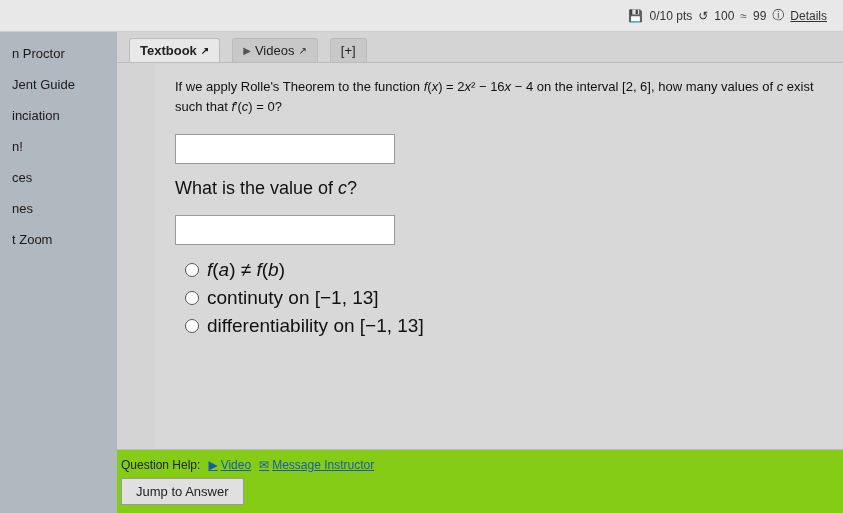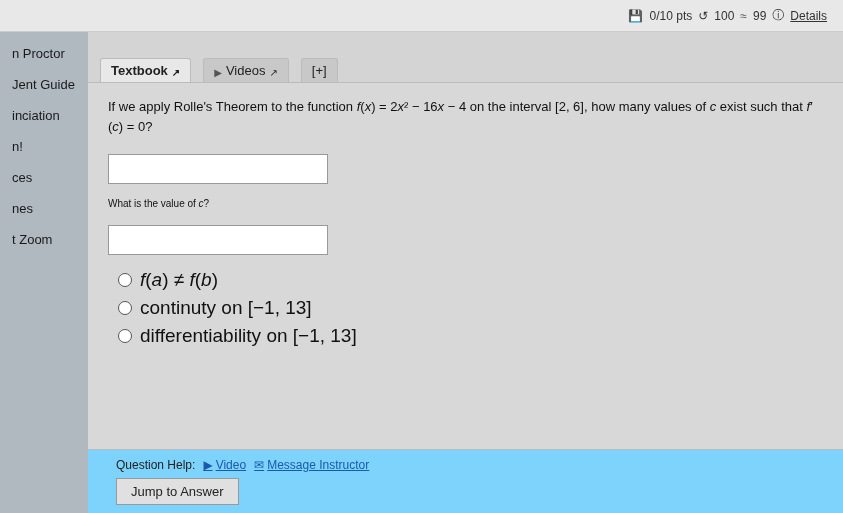--- a/index.html
+++ b/index.html
@@ -34,21 +34,21 @@
 
     
     .main-layout {
       display: flex;
       flex: 1;
       overflow: hidden;
     }
 
     
     .sidebar {
-      width: 88px;
+      width: 117px;
       background: #b0b8c0;
       display: flex;
       flex-direction: column;
       padding: 8px 0;
       gap: 4px;
       font-size: 13px;
       color: #222;
     }
     .sidebar-item {
       padding: 6px 12px;
@@ -77,54 +77,54 @@
     .tab {
       padding: 4px 10px;
       font-size: 13px;
       cursor: pointer;
       color: #222;
       background: #c8c8c8;
       border: 1px solid #bbb;
       border-bottom: none;
       border-radius: 3px 3px 0 0;
       display: flex;
-      align-items: flex-end;
+      align-items: center;
       gap: 4px;
-      margin-top: 20px;
     }
     .tab.active {
       background: #e8e8e8;
       font-weight: bold;
     }
 
     
     .question-content {
       flex: 1;
       padding: 14px 20px 10px 20px;
       overflow-y: auto;
       background: #d8d8d8;
+      margin-left: 38px;
     }
 
     .question-text {
       font-size: 13px;
       color: #111;
       line-height: 1.5;
       margin-bottom: 10px;
     }
 
     .answer-box {
       width: 220px;
       height: 30px;
       background: white;
       border: 1px solid #999;
       margin: 8px 0 14px 0;
     }
 
     .sub-question {
-      font-size: 10px;
+      font-size: 18px;
       color: #111;
       margin-bottom: 8px;
       font-weight: normal;
     }
 
     .radio-group {
       display: flex;
       flex-direction: column;
       gap: 6px;
       margin-left: 10px;
@@ -143,23 +143,23 @@
       height: 14px;
       border-radius: 50%;
       border: 1.5px solid #555;
       background: white;
       display: inline-block;
       flex-shrink: 0;
     }
 
     
     .bottom-bar {
-      background: #7dd3fc;
+      background: #84cc16;
       border-top: 1px solid #bbb;
-      padding: 8px 28px;
+      padding: 8px 4px;
       display: flex;
       flex-direction: column;
       gap: 6px;
     }
     .question-help {
       font-size: 12px;
       color: #222;
       display: flex;
       align-items: center;
       gap: 8px;

